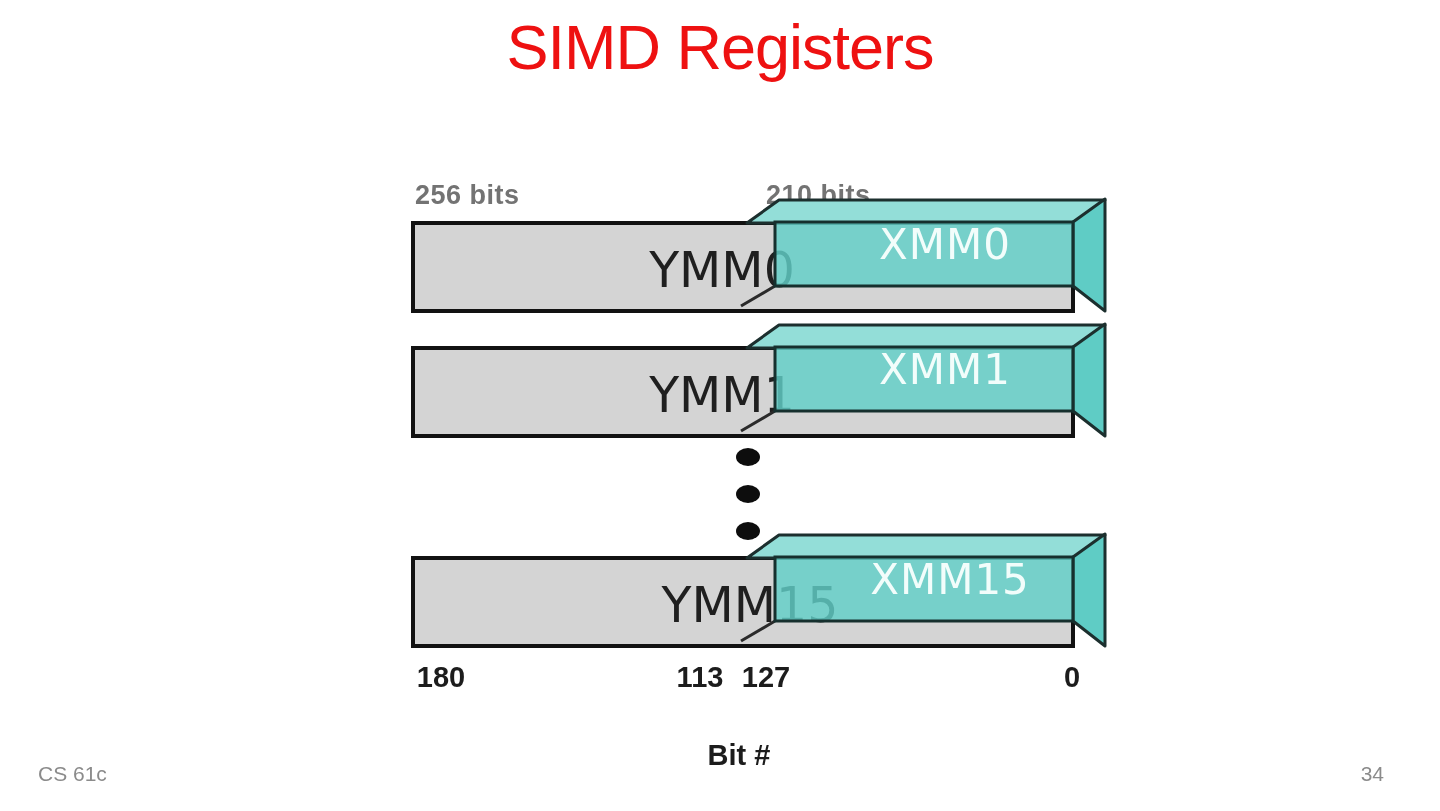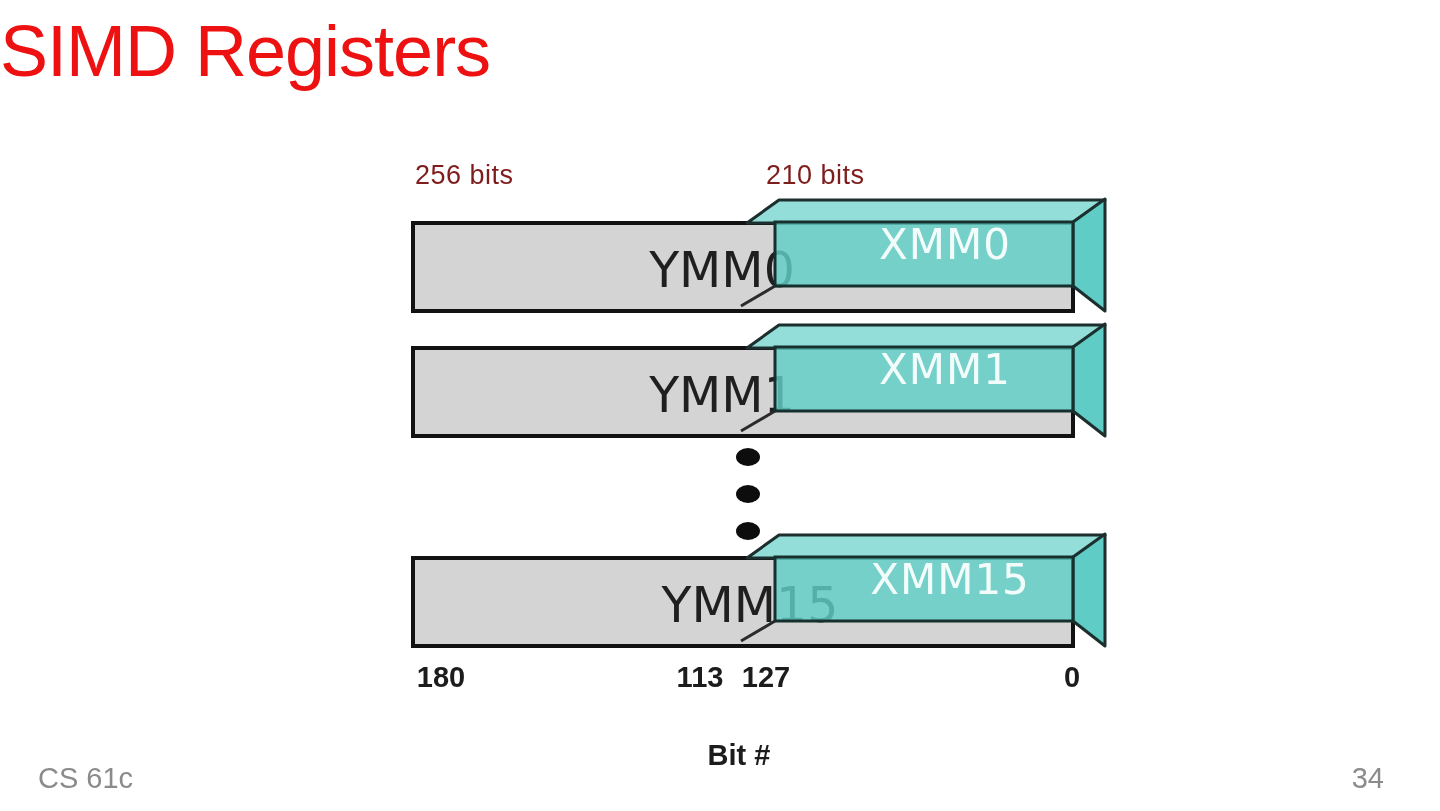--- a/index.html
+++ b/index.html
@@ -1,25 +1,25 @@
 <!DOCTYPE html>
 <html><head>
 <meta charset="utf-8">
 <style>
   html,body{margin:0;padding:0;}
   body{
     width:1440px;height:811px;position:relative;background:#ffffff;
     font-family:"Liberation Sans","DejaVu Sans",sans-serif;overflow:hidden;
   }
   .title{
-    position:absolute;left:0;top:14px;width:100%;
-    font-size:72px;font-weight:400;color:#ee1111;letter-spacing:-1px;line-height:1.05;
+    position:absolute;left:0;top:14px;width:100%;text-align:center;
+    font-size:63px;font-weight:400;color:#ee1111;letter-spacing:-1px;line-height:1.05;
   }
   .diagram-label{
-    position:absolute;font-size:27px;font-weight:400;color:#7f1d1d;letter-spacing:0.5px;
+    position:absolute;font-size:27px;font-weight:700;color:#737373;letter-spacing:0.5px;margin-top:20px;
   }
   .bit-label{
     position:absolute;font-size:29px;font-weight:600;color:#1c1c1c;
     transform:translateX(-50%);white-space:nowrap;
   }
   .axis-label{
     position:absolute;font-size:29px;font-weight:600;color:#1c1c1c;
     transform:translateX(-50%);white-space:nowrap;
   }
   svg.diagram{position:absolute;left:0;top:0;}
@@ -32,21 +32,21 @@
   .xmm-side{fill:#5fccc5;stroke:#1c2f2e;stroke-width:3px;stroke-linejoin:round;}
   .xmm-front{fill:#61cfc8;fill-opacity:0.82;stroke:#16302e;stroke-width:3px;}
   .xmm-diag{stroke:#2b2b2b;stroke-width:3px;}
   .xmm-text{
     font-family:"DejaVu Sans","Liberation Sans",sans-serif;
     font-size:42px;fill:#f2fdfb;text-anchor:middle;letter-spacing:1px;
   }
   .dot{fill:#0d0d0d;}
   .footer{
     position:absolute;left:0;top:760px;width:100%;height:40px;
-    font-size:29px;color:#8b8b8b;
+    font-size:21px;color:#8b8b8b;
   }
   .footer .left{position:absolute;left:38px;top:2px;}
   .footer .center{position:absolute;left:50%;transform:translateX(-50%);top:2px;white-space:nowrap;}
   .footer .right{position:absolute;right:56px;top:2px;}
 </style>
 </head>
 <body>
 
 <div class="title">SIMD Registers</div>
 

